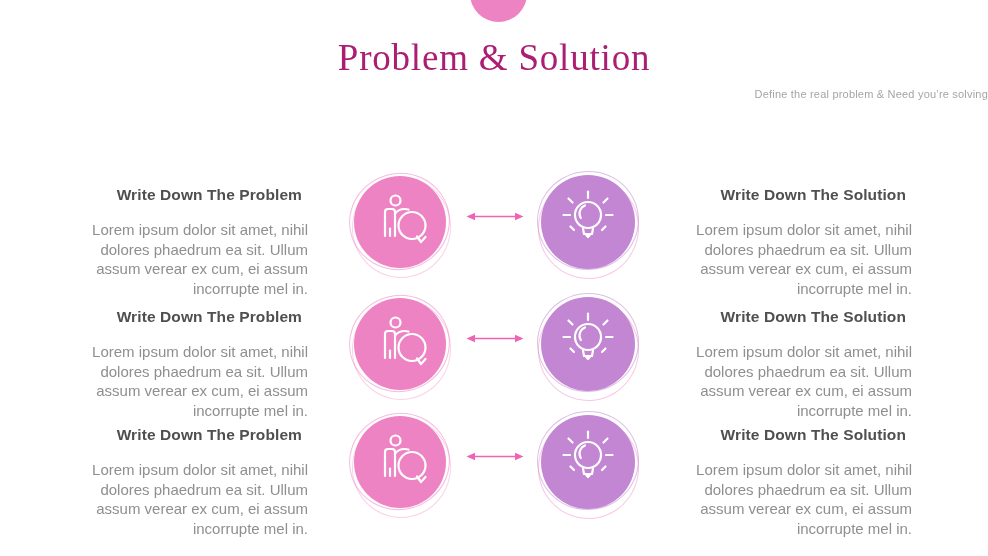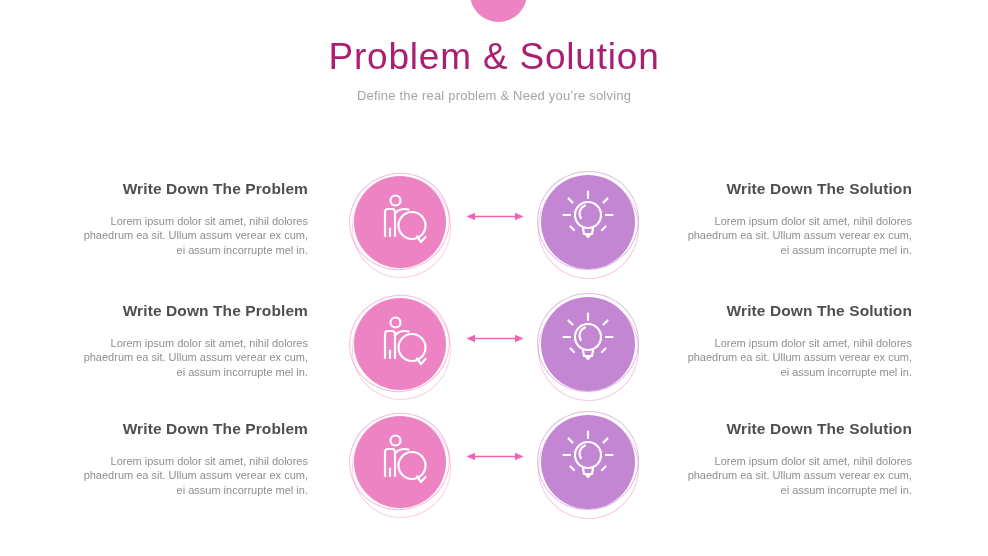--- a/index.html
+++ b/index.html
@@ -12,38 +12,39 @@
   .top-dot {
     position:absolute; left:470px; top:-35px; width:57px; height:57px;
     border-radius:50%; background:var(--accent-pink,#ee83c3);
   }
 
   
   .title {
     position:absolute; left:0; right:0; top:36px; margin:0;
     text-align:center; font-size:37px; font-weight:400; letter-spacing:0.8px;
     color:var(--title-color,#ab1e72);
+    font-family:Liberation Serif, serif;
   }
   .subtitle {
     position:absolute; left:0; right:0; top:88px;
-    text-align:center; font-size:13px; letter-spacing:0.2px;
+    text-align:right; font-size:11px; letter-spacing:0.2px;
     color:var(--subtitle-color,#a5a5a5);
   }
 
   
   .row { position:absolute; left:0; width:988px; height:122px; }
   .row-1 { top:172px; } .row-2 { top:294px; } .row-3 { top:412px; }
 
   .tblock { position:absolute; top:8px; width:230px; }
   .tblock h2 {
-    margin:0; font-size:15.5px; font-weight:700; letter-spacing:0.1px;
+    margin:6px; font-size:15.5px; font-weight:700; letter-spacing:0.1px;
     color:var(--heading-color,#4f4f4f); white-space:nowrap;
   }
   .tblock p {
-    margin:16px 0 0; font-size:11px; line-height:1.31;
+    margin:16px 0 0; font-size:15px; line-height:1.31;
     color:var(--body-color,#8f8f8f);
   }
   .tblock.left  { left:78px;  text-align:right; }
   .tblock.right { left:682px; text-align:right; }
 
   
   .cgroup { position:absolute; }
   .cgroup.pink   { left:354px; top:4px; width:92px; height:92px; }
   .cgroup.purple { left:541px; top:3px; width:94px; height:94px; }
   .disc { position:absolute; left:0; top:0; right:0; bottom:0; border-radius:50%; }

